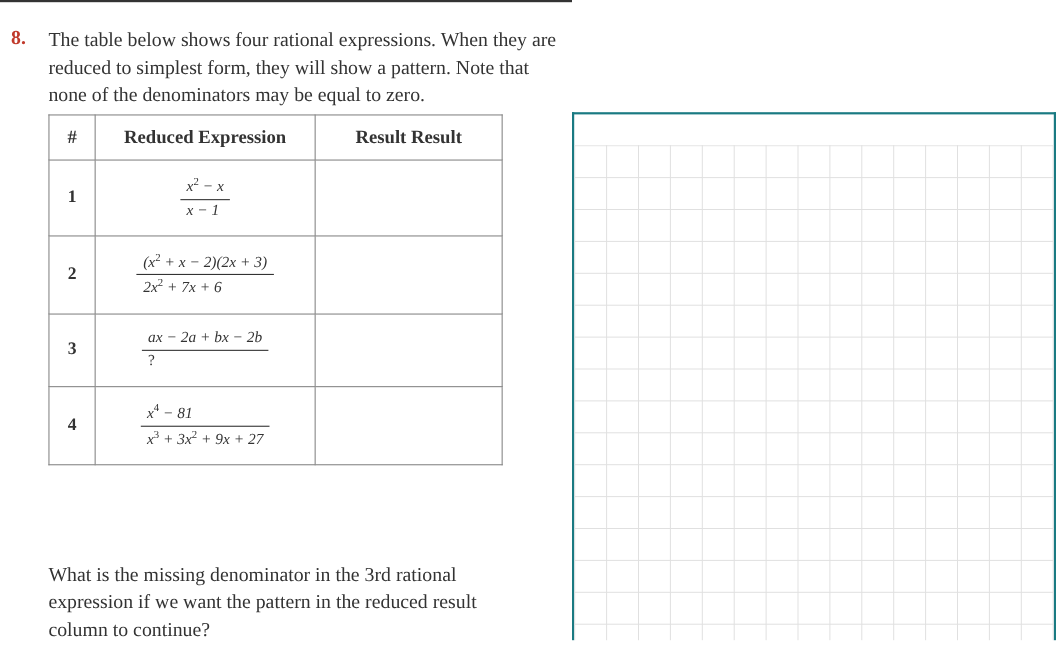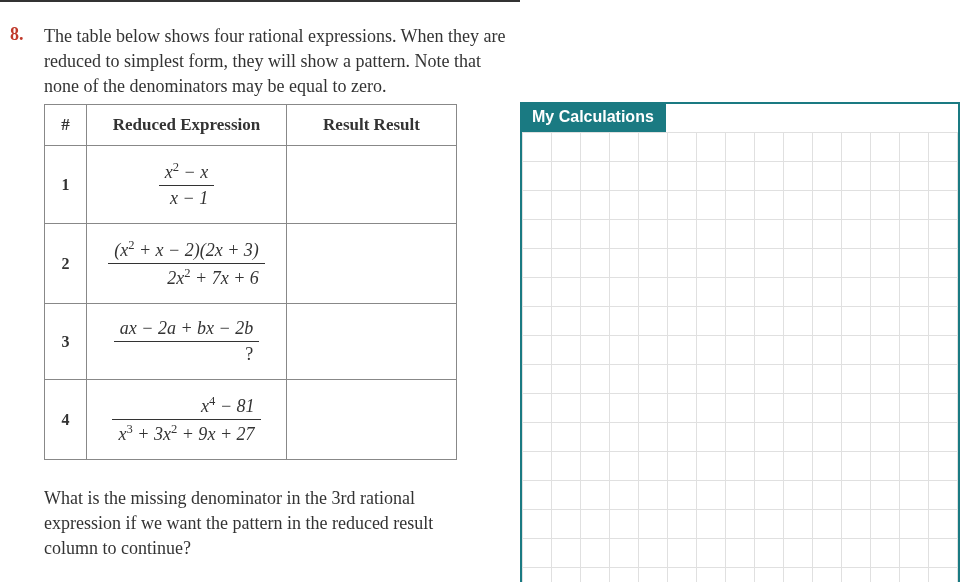--- a/index.html
+++ b/index.html
@@ -69,40 +69,40 @@
   }
   table.expr td.rat {
     width: 200px;
     padding: 12px 10px;
   }
   table.expr td.red {
     width: 170px;
   }
   .frac {
     display: inline-block;
-    text-align: right;
+    text-align: left;
     vertical-align: middle;
     font-style: italic;
     font-family: 'Times New Roman', serif;
-    font-size: 18px;
+    font-size: 14px;
   }
   .frac .num, .frac .den {
     display: block;
     padding: 2px 6px;
     white-space: nowrap;
   }
   .frac .num {
     border-bottom: 1.2px solid #333;
   }
   sup { font-size: 0.7em; vertical-align: super; font-style: normal; }
   .upright { font-style: normal; }
   .question-text {
     position: absolute;
     left: 44px;
-    top: 486px;
+    top: 510px;
     width: 440px;
     font-size: 18px;
     line-height: 1.4;
     color: #333;
   }
   .calc-box {
     position: absolute;
     left: 520px;
     top: 102px;
     width: 440px;
@@ -194,15 +194,14 @@
         </td>
         <td class="red"></td>
       </tr>
     </tbody>
   </table>
 </div>
 
 <div class="question-text">What is the missing denominator in the 3rd rational expression if we want the pattern in the reduced result column to continue?</div>
 
 <div class="calc-box">
-  <div class="calc-label">My Calculations</div>
   <div class="grid"></div>
 </div>
 
 </body></html>

